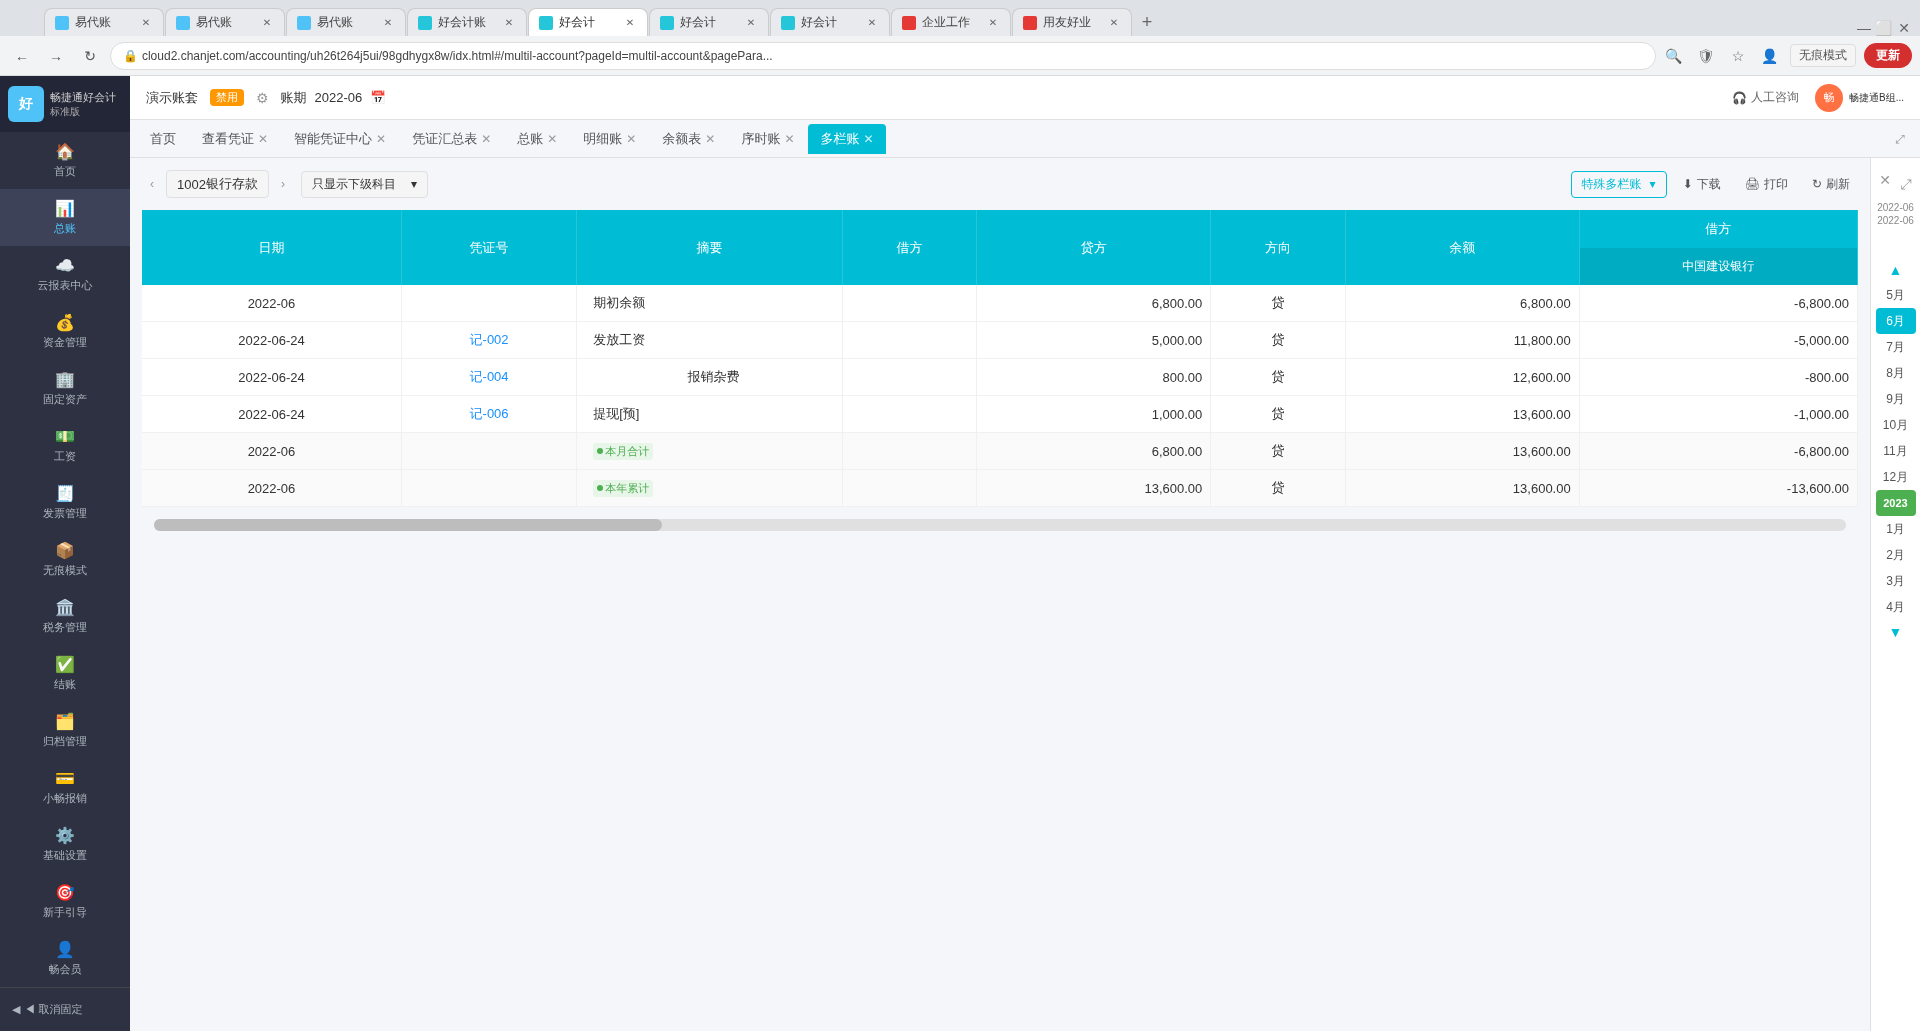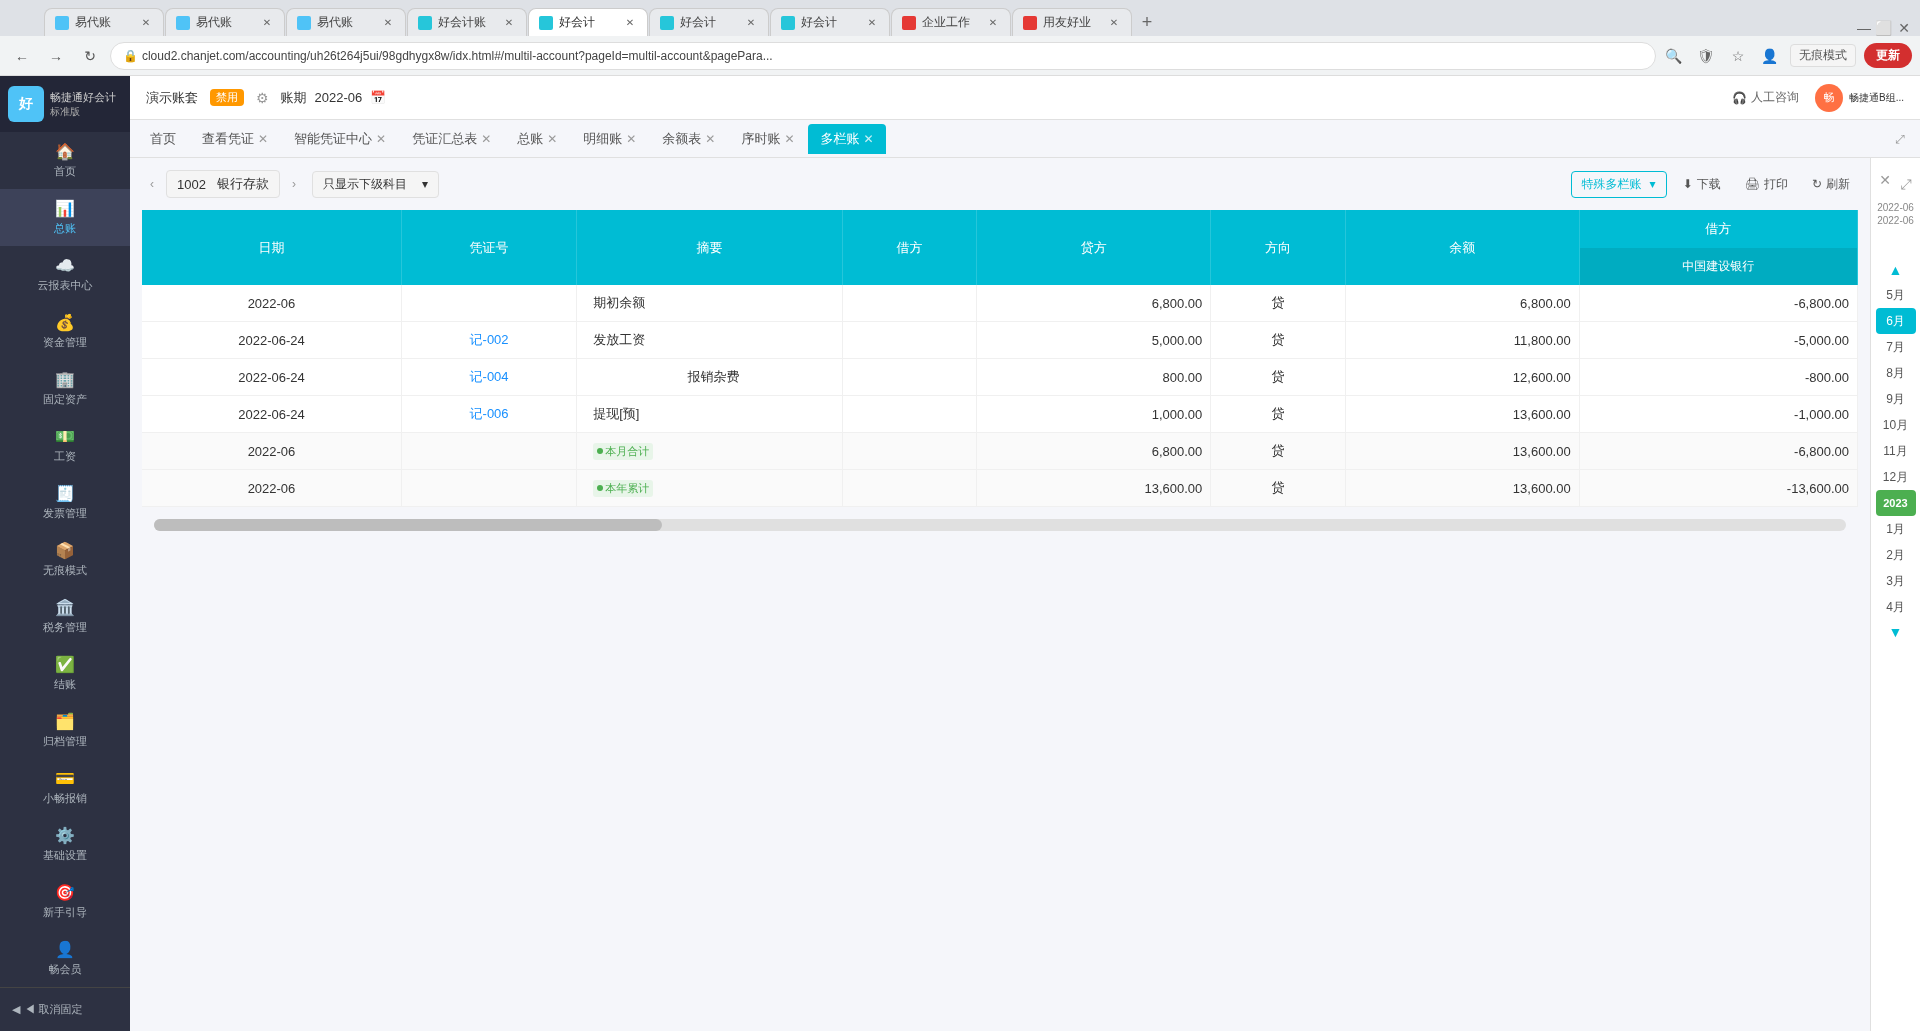--- a/index.html
+++ b/index.html
@@ -62,21 +62,21 @@
     .collapse-btn { margin-left: auto; width: 24px; height: 24px; display: flex; align-items: center; justify-content: center; color: #999; cursor: pointer; }
 
     
     .content-area { flex: 1; display: flex; overflow: hidden; }
     .ledger-content { flex: 1; padding: 12px; overflow: auto; }
 
     
     .ledger-controls { display: flex; align-items: center; margin-bottom: 12px; gap: 8px; }
     .ledger-nav { display: flex; align-items: center; gap: 4px; }
     .ledger-nav-btn { width: 20px; height: 20px; display: flex; align-items: center; justify-content: center; color: #999; cursor: pointer; font-size: 12px; }
-    .account-selector { background: #f5f5f5; border: 1px solid #e0e0e0; border-radius: 4px; padding: 4px 10px; font-size: 13px; color: #333; display: flex; align-items: center; gap: 11px; cursor: pointer; }
+    .account-selector { background: #f5f5f5; border: 1px solid #e0e0e0; border-radius: 4px; padding: 4px 10px; font-size: 13px; color: #333; display: flex; align-items: center; gap: 0; cursor: pointer; }
     .filter-selector { background: #f5f5f5; border: 1px solid #e0e0e0; border-radius: 4px; padding: 4px 10px; font-size: 12px; color: #333; display: flex; align-items: center; gap: 15px; cursor: pointer; }
     .ledger-actions { margin-left: auto; display: flex; align-items: center; gap: 8px; }
     .multi-col-btn { border: 1px solid #00bcd4; color: #00bcd4; border-radius: 4px; padding: 4px 10px; font-size: 12px; cursor: pointer; display: flex; align-items: center; gap: 8px; }
     .action-btn { color: #555; font-size: 12px; cursor: pointer; display: flex; align-items: center; gap: 4px; padding: 4px 8px; }
 
     
     .ledger-table { width: 100%; border-collapse: collapse; }
     .ledger-table th { background: #00bcd4; color: #fff; padding: 10px 8px; text-align: center; font-size: 13px; font-weight: normal; border-right: 1px solid #26c6da; }
     .ledger-table th.sub-header { background: #00acc1; font-size: 12px; }
     .ledger-table td { padding: 9px 8px; text-align: center; border-bottom: 1px solid #f0f0f0; border-right: 1px solid #f0f0f0; font-size: 13px; color: #333; background: #fff; }

